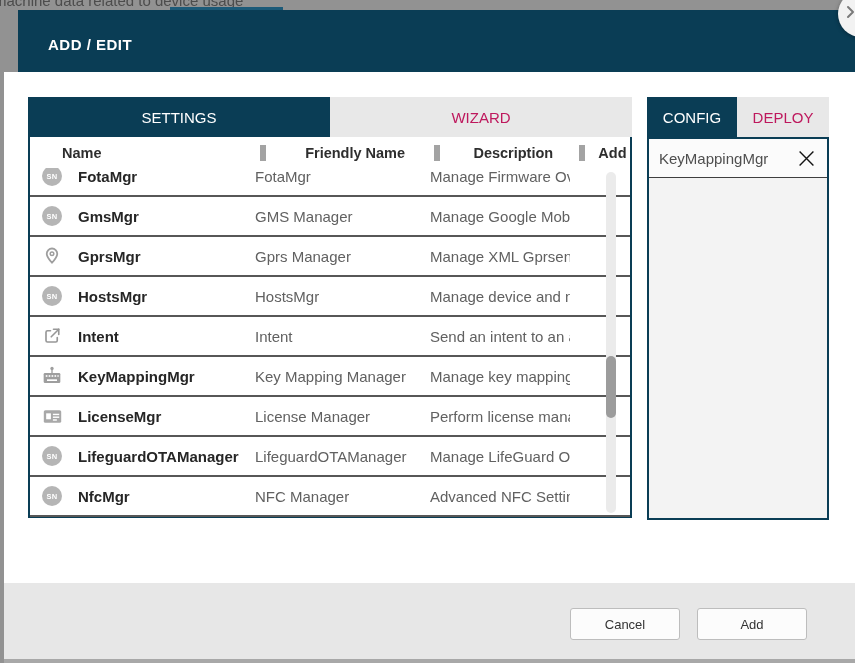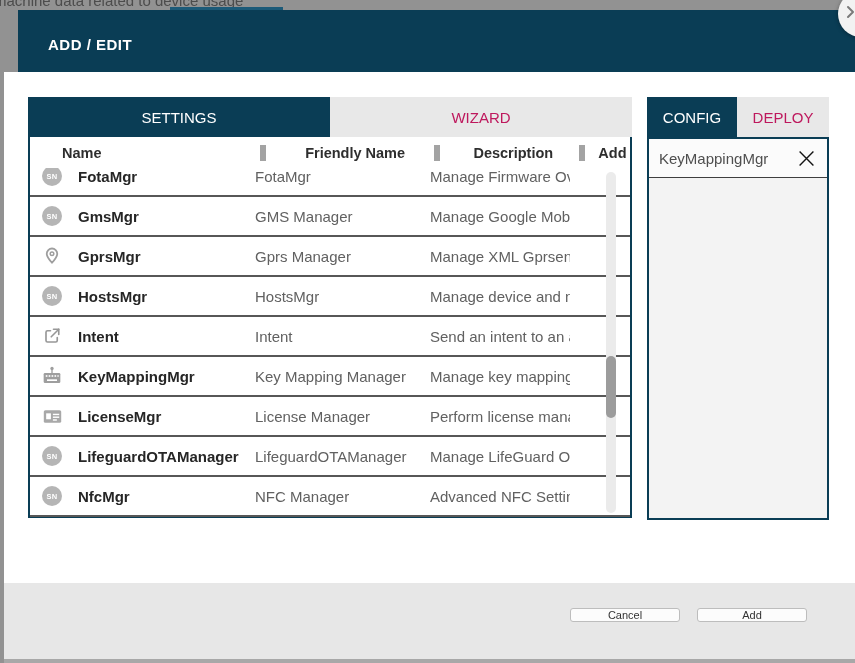--- a/index.html
+++ b/index.html
@@ -72,23 +72,23 @@
     border:2px solid #0a3d55;background:#f3f3f3;
   }
   .cfg-item{
     display:flex;align-items:center;justify-content:space-between;height:38px;
     padding:0 12px 0 10px;background:#fbfbfb;border-bottom:1.5px solid #3f3f3f;
   }
   .cfg-item-label{font-size:15px;color:#4f4f4f;overflow:hidden;white-space:nowrap;}
   .x-btn{width:18px;height:18px;display:flex;align-items:center;justify-content:center;cursor:pointer;}
   
   .btn{
-    position:absolute;top:25px;width:110px;height:14px;box-sizing:border-box;
+    position:absolute;top:25px;width:110px;height:32px;box-sizing:border-box;
     background:#fcfcfc;border:1px solid #bdbdbd;border-radius:3px;
-    font-family:"Liberation Sans",sans-serif;font-size:11px;color:#333333;cursor:pointer;
+    font-family:"Liberation Sans",sans-serif;font-size:13px;color:#333333;cursor:pointer;
     display:flex;align-items:center;justify-content:center;
   }
   .btn-cancel{left:566px;}
   .btn-add{left:693px;}
 </style>
 </head>
 <body>
 
 <div id="screen">
 

